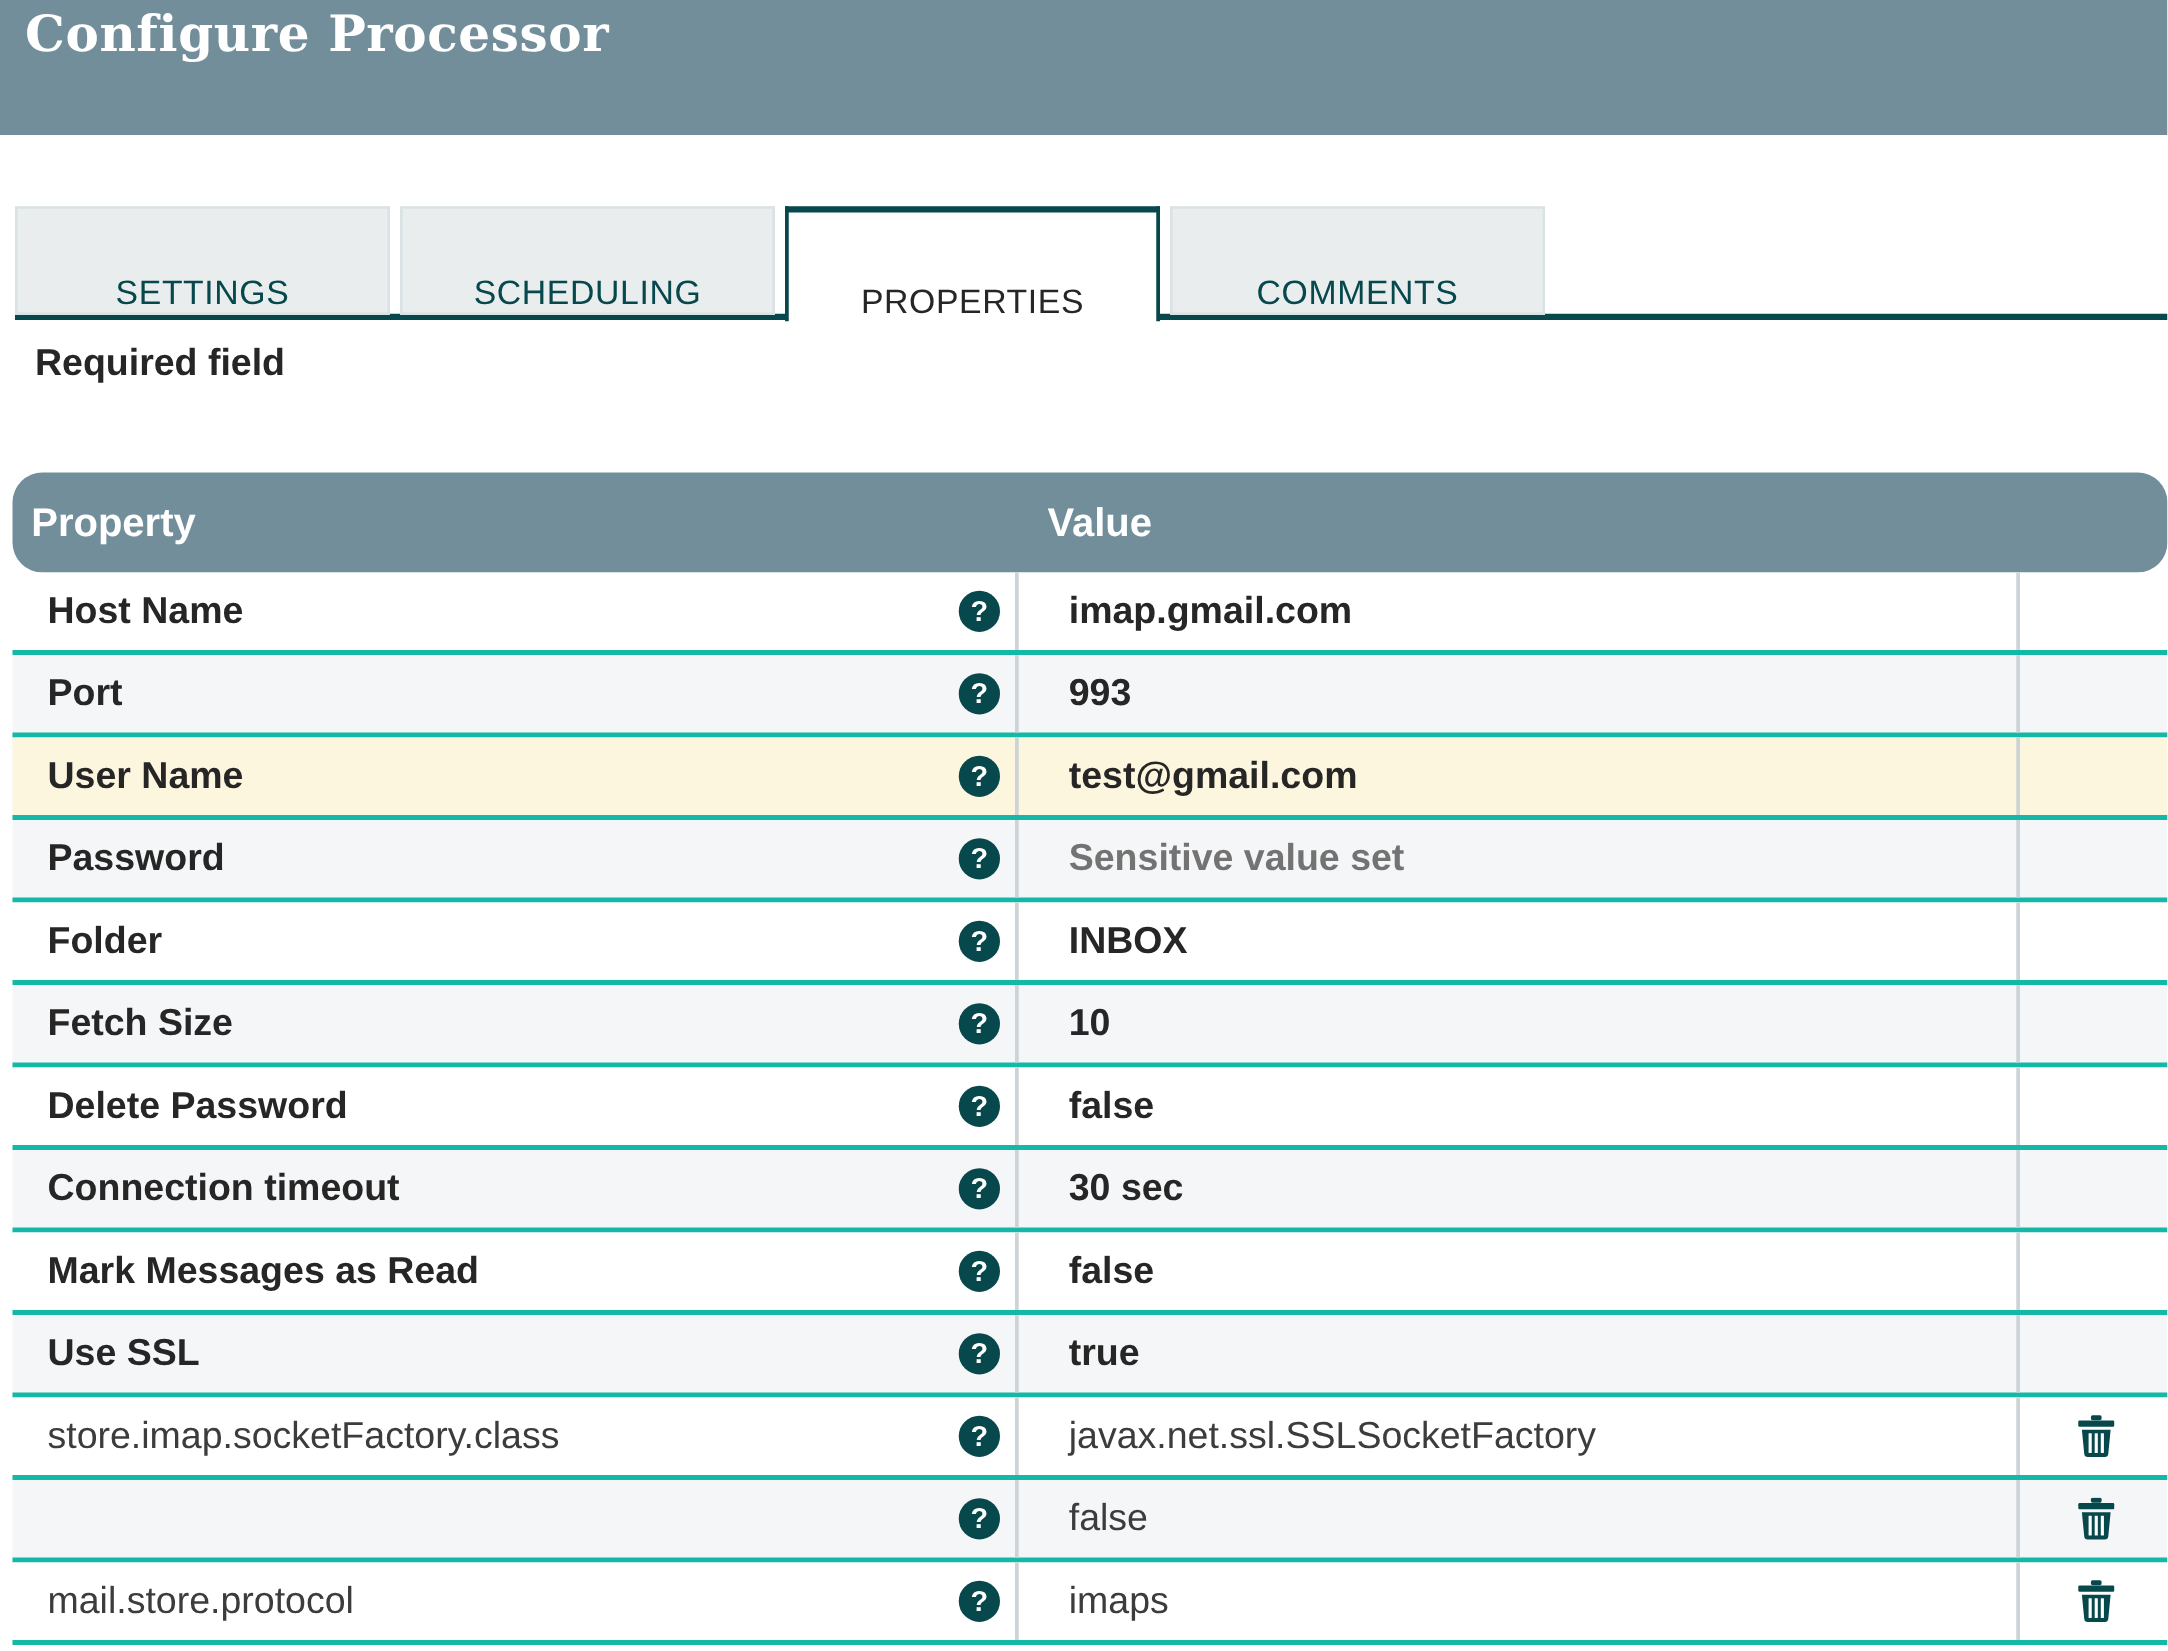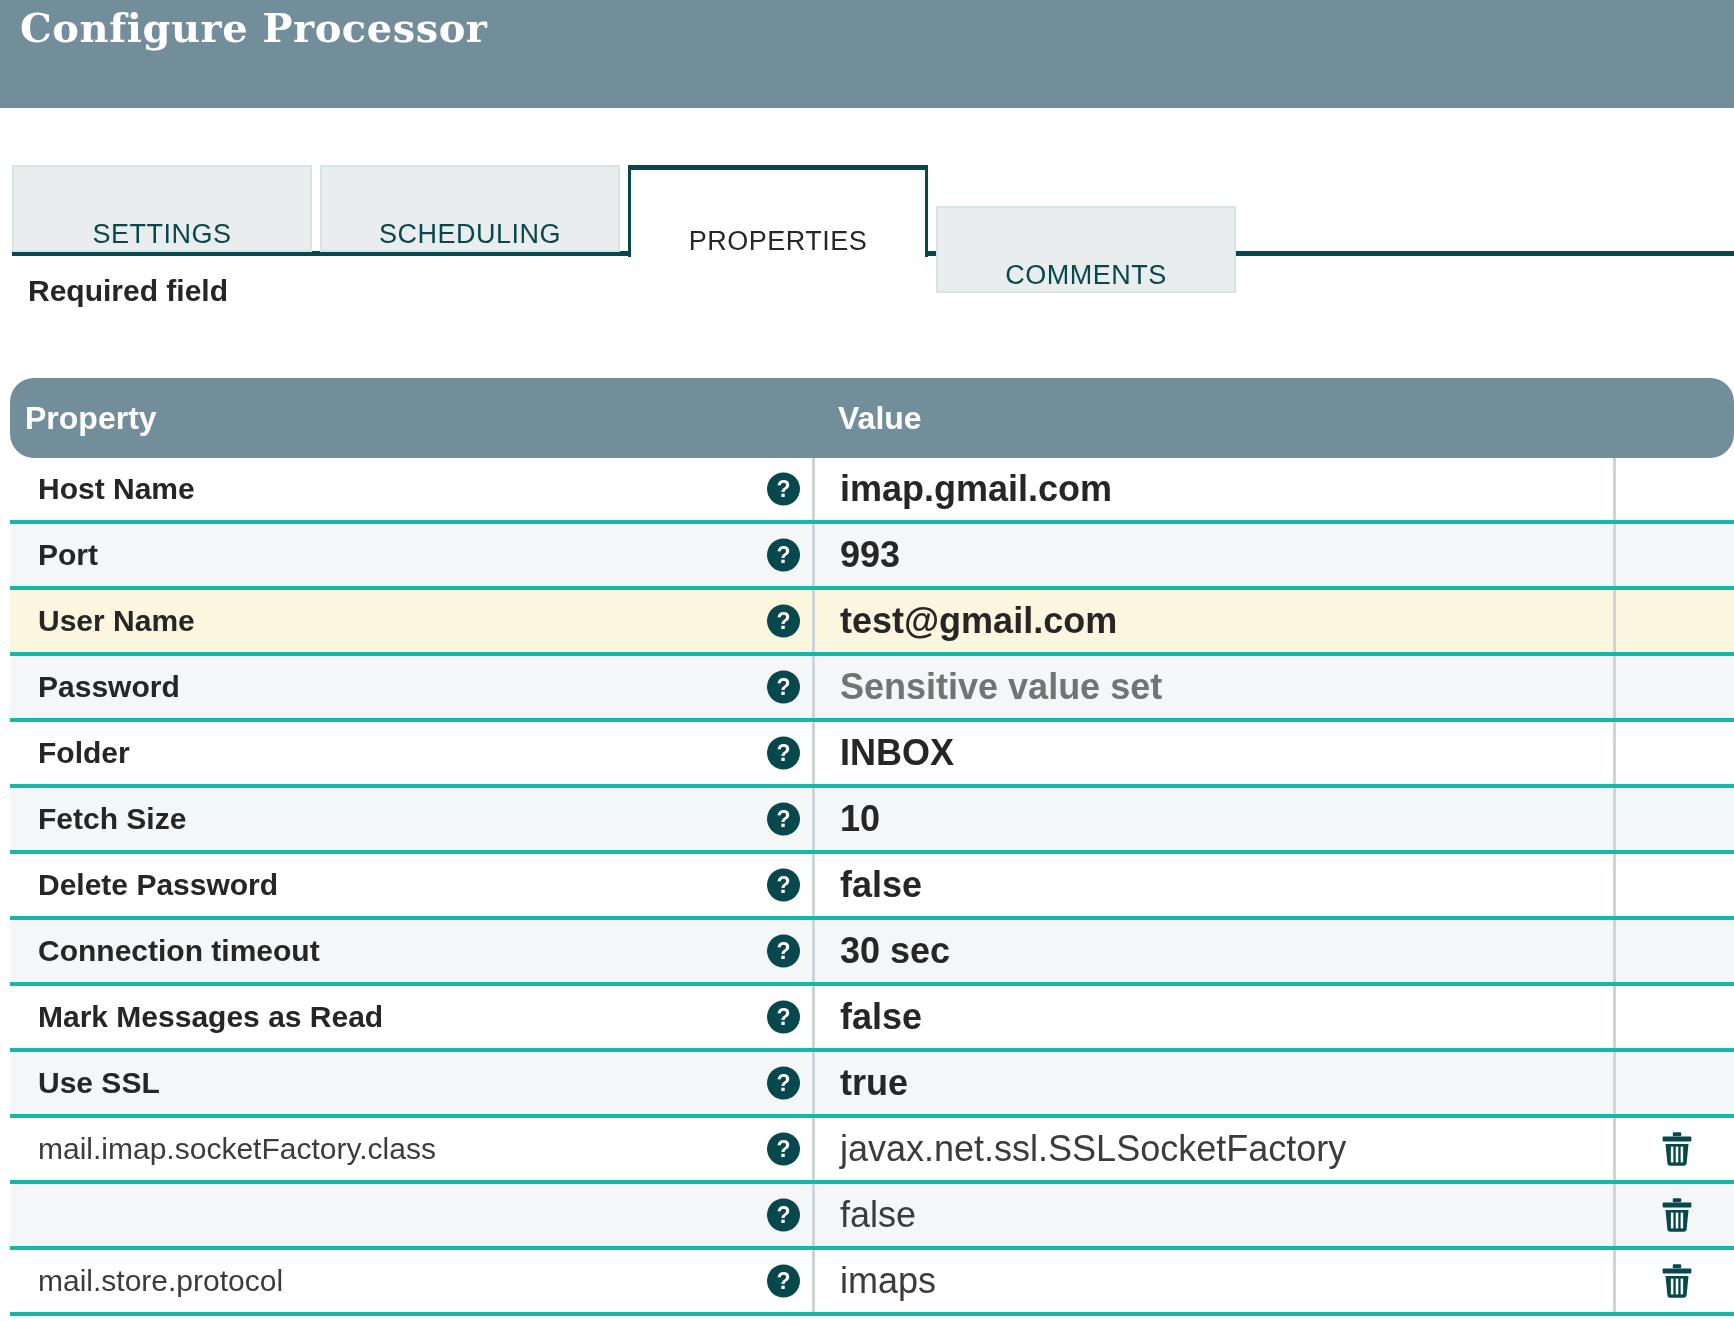--- a/index.html
+++ b/index.html
@@ -48,21 +48,21 @@
   .row.dynamic .prop-name { font-weight:normal; color:#3c3c3c; }
 
   .help-icon { position:absolute; right:12px; top:50%; transform:translateY(-50%);
                width:33px; height:33px; border-radius:50%; background:#07484c;
                color:#ffffff; font-size:23px; font-weight:bold;
                display:flex; align-items:center; justify-content:center; cursor:pointer; }
 
   .cell-value { position:absolute; left:808px; top:0; bottom:0; width:798px;
                 border-right:3px solid #ccd4d8; display:flex; align-items:center;
                 cursor:pointer; }
-  .value-text { margin-left:22px; font-size:36px; font-weight:bold; color:#262626; }
+  .value-text { margin-left:37px; font-size:30px; font-weight:bold; color:#262626; }
   .row.dynamic .value-text { font-weight:normal; color:#3c3c3c; }
   .row.sensitive .value-text { color:#737373; }
 
   .cell-delete { position:absolute; left:1609px; right:0; top:0; bottom:0;
                  display:flex; align-items:center; justify-content:center; }
   .delete-btn { background:none; border:none; cursor:pointer; line-height:0; padding:4px; }
 </style>
 </head>
 <body>
 
@@ -77,21 +77,21 @@
     <div id="tabs-mount">
         <div class="tab" style="left: 12px;">
     <span class="tab-label">SETTINGS</span>
   </div>
         <div class="tab" style="left: 320px;">
     <span class="tab-label">SCHEDULING</span>
   </div>
         <div class="tab active" style="left: 628px;">
     <span class="tab-label">PROPERTIES</span>
   </div>
-        <div class="tab" style="left: 936px; margin-top: 41px;">
+        <div class="tab" style="left: 936px;">
     <span class="tab-label">COMMENTS</span>
   </div>
       </div>
   </div>
 
   <div class="required-note">Required field</div>
 
   <div class="prop-table">
     <div class="thead">
       <span class="th-property">Property</span>
@@ -213,21 +213,21 @@
     </div>
     <div class="cell-value">
       <span class="value-text">true</span>
     </div>
     <div class="cell-delete">
       
     </div>
   </div>
         <div class="row alt-a dynamic">
     <div class="cell-property">
-      <span class="prop-name">mail.imap.socketFactory.class</span>
+      <span class="prop-name">store.imap.socketFactory.class</span>
       <span class="help-icon">?</span>
     </div>
     <div class="cell-value">
       <span class="value-text">javax.net.ssl.SSLSocketFactory</span>
     </div>
     <div class="cell-delete">
       <button class="delete-btn">
         <svg width="30" height="34" viewBox="0 0 24 27" aria-hidden="true">
           <g fill="#07484c">
             <rect x="8.6" y="0" width="6.8" height="3.2" rx="1"></rect>

